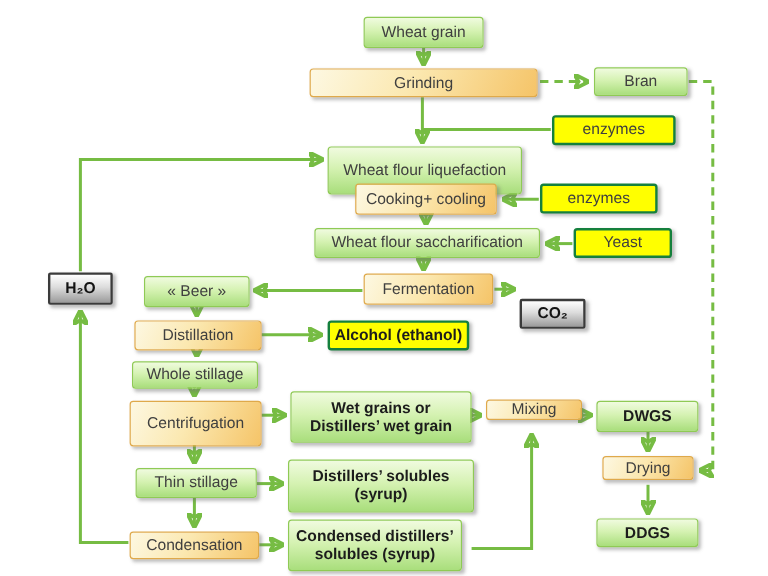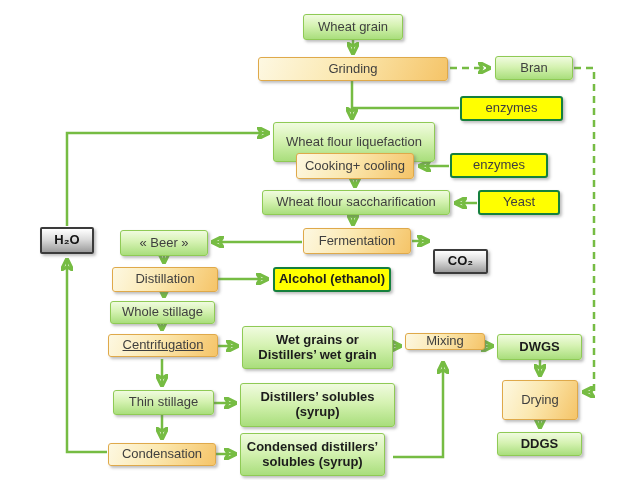--- a/index.html
+++ b/index.html
@@ -85,27 +85,27 @@
   <div class="node yellow" style="left:450px;top:153px;width:98px;height:25px;">enzymes</div>
   <div class="node green" style="left:262px;top:190px;width:188px;height:25px;">Wheat flour saccharification</div>
   <div class="node yellow" style="left:478px;top:190px;width:82px;height:25px;">Yeast</div>
   <div class="node orange" style="left:303px;top:228px;width:108px;height:26px;">Fermentation</div>
   <div class="node gray" style="left:433px;top:229px;width:55px;height:25px;margin-top:20px;">CO₂</div>
   <div class="node green" style="left:120px;top:230px;width:88px;height:26px;">« Beer »</div>
   <div class="node gray" style="left:40px;top:227px;width:54px;height:27px;">H₂O</div>
   <div class="node orange" style="left:112px;top:267px;width:106px;height:25px;">Distillation</div>
   <div class="node yellow bold" style="left:273px;top:267px;width:118px;height:25px;">Alcohol (ethanol)</div>
   <div class="node green" style="left:110px;top:301px;width:105px;height:23px;">Whole stillage</div>
-  <div class="node orange" style="left:108px;top:334px;width:110px;height:23px;text-decoration:underline;">Centrifugation</div>
+  <div class="node orange" style="left:108px;top:334px;width:110px;height:38px;">Centrifugation</div>
   <div class="node green bold" style="left:242px;top:326px;width:151px;height:43px;">Wet grains or
 Distillers’ wet grain</div>
   <div class="node orange" style="left:405px;top:333px;width:80px;height:17px;">Mixing</div>
   <div class="node green bold" style="left:497px;top:334px;width:85px;height:26px;">DWGS</div>
   <div class="node green" style="left:113px;top:390px;width:101px;height:25px;">Thin stillage</div>
   <div class="node green bold" style="left:240px;top:383px;width:155px;height:44px;">Distillers’ solubles
 (syrup)</div>
   <div class="node orange" style="left:108px;top:443px;width:108px;height:23px;">Condensation</div>
   <div class="node green bold" style="left:240px;top:433px;width:145px;height:43px;">Condensed distillers’
 solubles (syrup)</div>
-  <div class="node orange" style="left:502px;top:380px;width:76px;height:40px;">Drying</div>
+  <div class="node orange" style="left:502px;top:380px;width:76px;height:20px;">Drying</div>
   <div class="node green bold" style="left:497px;top:432px;width:85px;height:24px;">DDGS</div>
 
 </div>
 
 </body></html>

